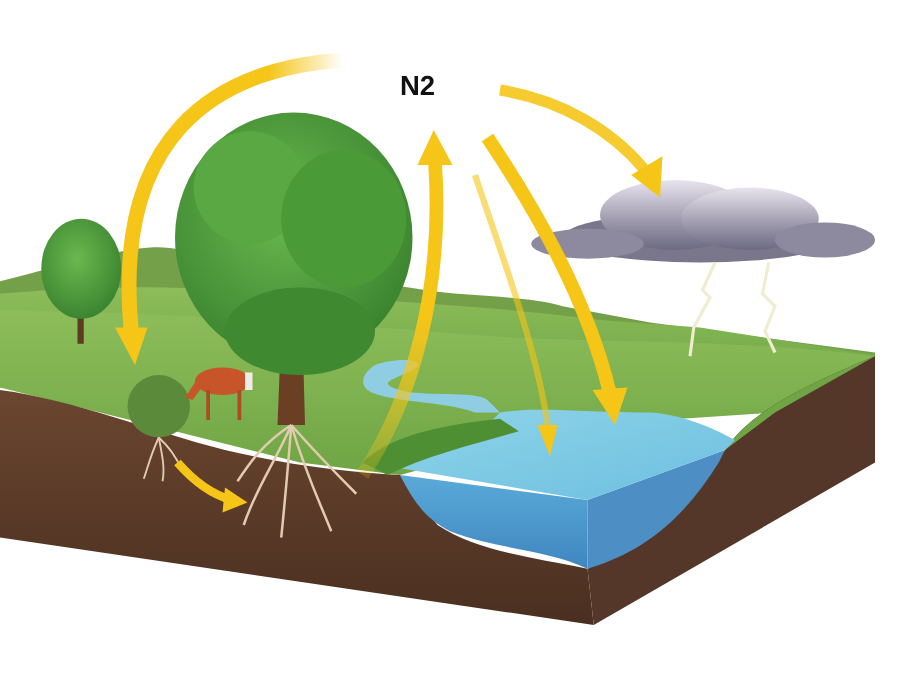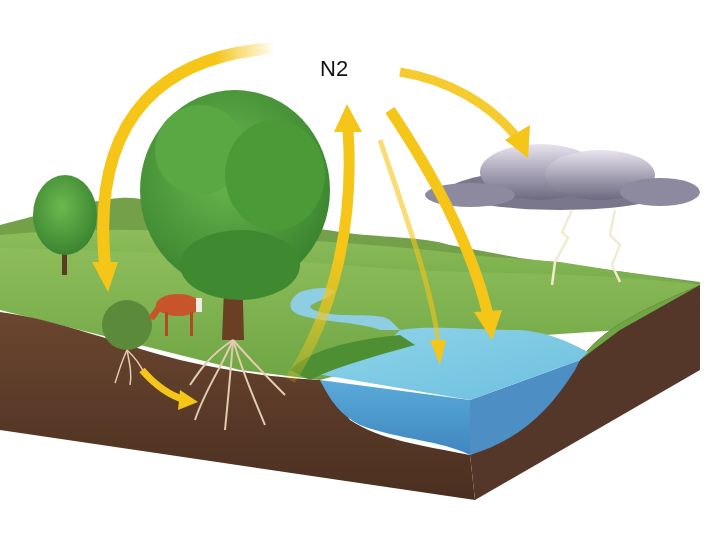--- a/index.html
+++ b/index.html
@@ -1,18 +1,18 @@
 <!DOCTYPE html>
 <html><head>
 <meta charset="utf-8">
 <style>
   html, body { margin:0; padding:0; background:#ffffff; }
   #stage { position:relative; width:720px; height:540px; overflow:hidden; background:#ffffff; font-family:"Liberation Sans", sans-serif; }
   svg { position:absolute; left:0; top:0; }
-  .label { position:absolute; font-family:"Liberation Sans", sans-serif; font-weight:normal; color:#111; }
+  .label { position:absolute; font-family:"Liberation Sans", sans-serif; font-weight:bold; color:#111; }
 </style>
 </head>
 <body>
 
 <div id="stage">
   <svg width="720" height="540" viewBox="0 0 720 540">
     <defs>
       <linearGradient id="soilG" x1="0" y1="0" x2="0" y2="1">
         <stop offset="0" stop-color="#6b4630"></stop>
         <stop offset="1" stop-color="#4a2f20"></stop>

